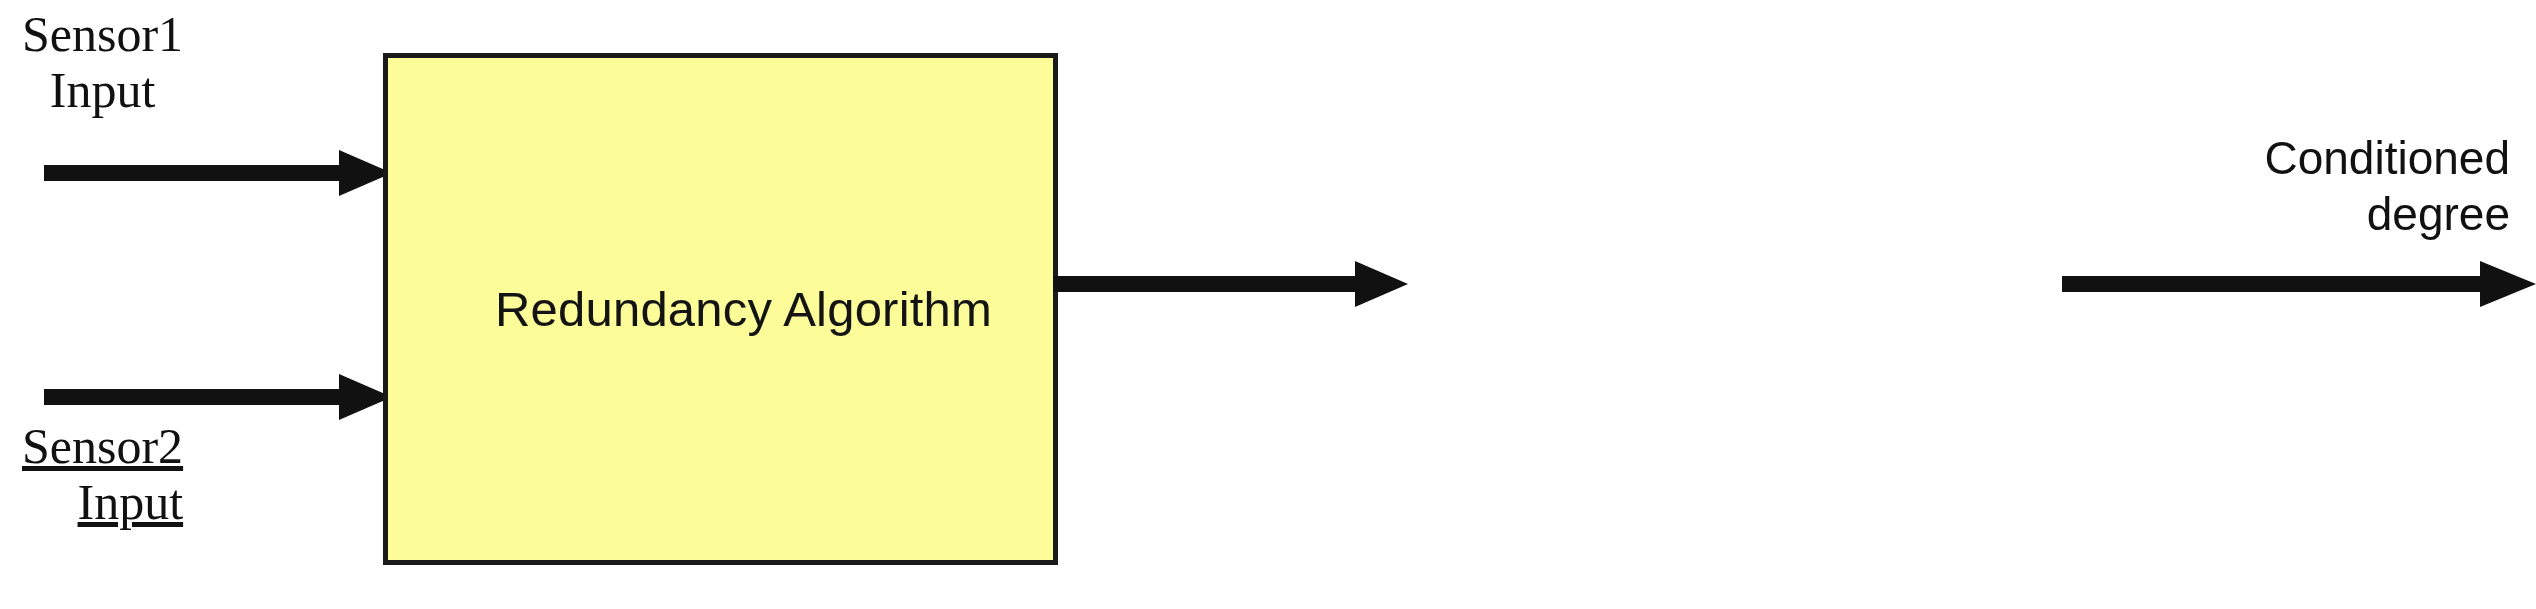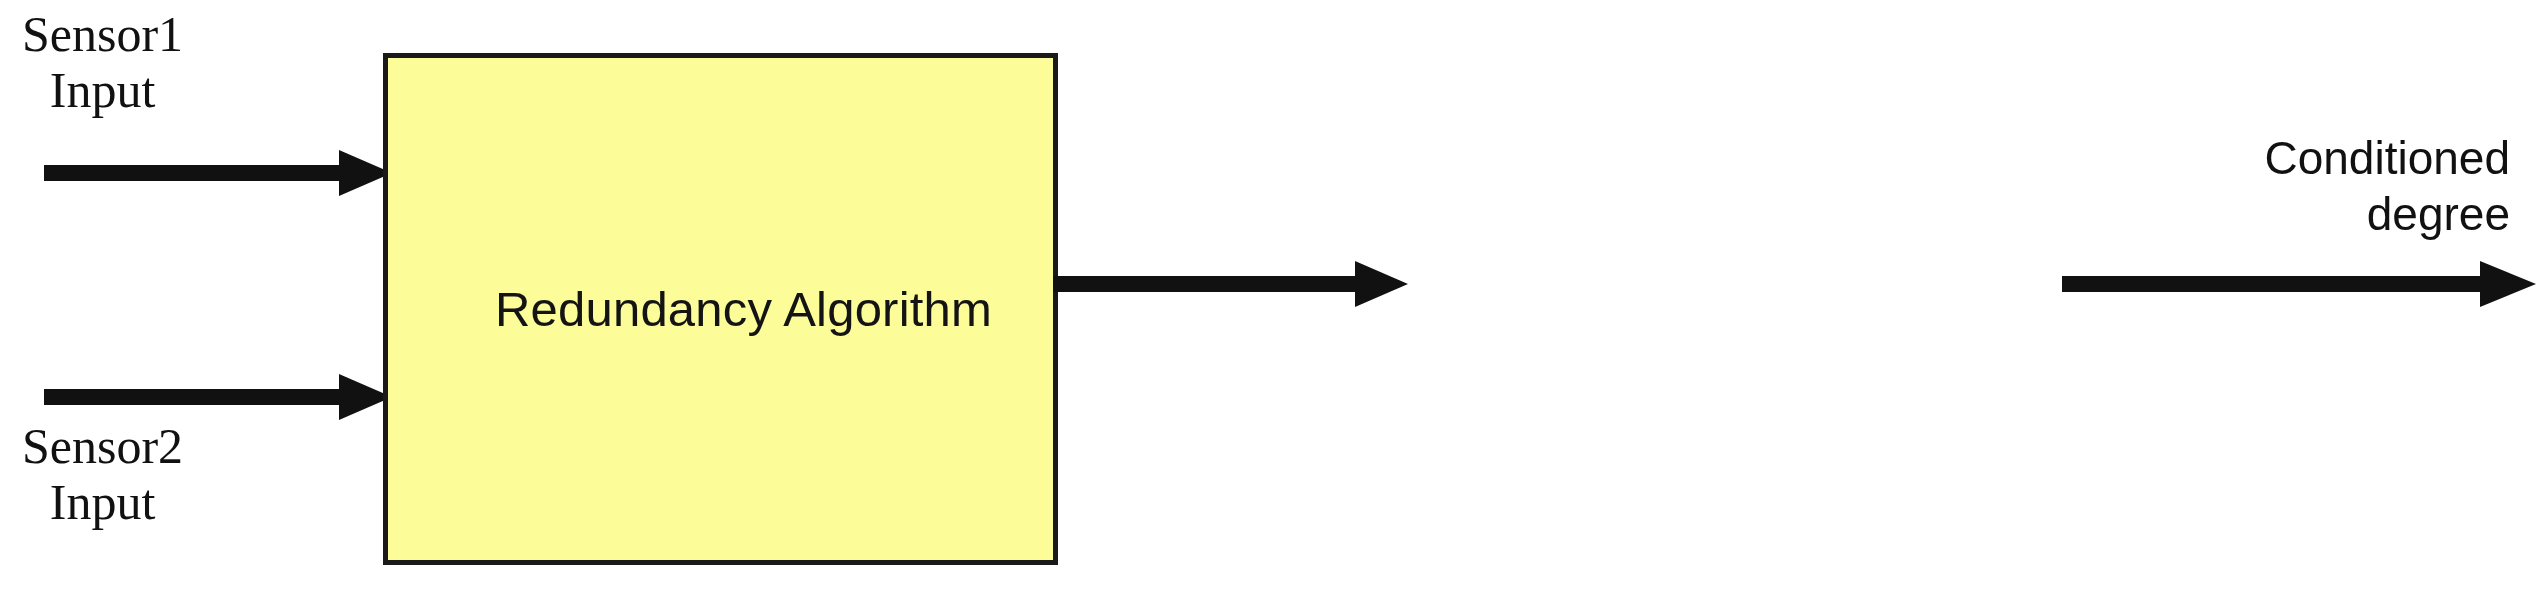--- a/index.html
+++ b/index.html
@@ -81,21 +81,22 @@
     white-space: pre-line;
   }
   #label-sensor1 {
     left: 22px;
     top: 6px;
     text-align: center;
   }
   #label-sensor2 {
     left: 22px;
     top: 418px;
-    text-align: center;
+    text-align: right;
+    text-decoration: underline;
   }
   #label-output {
     right: 26px;
     top: 130px;
     text-align: right;
     font-family: "Liberation Sans", sans-serif;
     font-size: 46px;
     line-height: 56px;
   }
 

